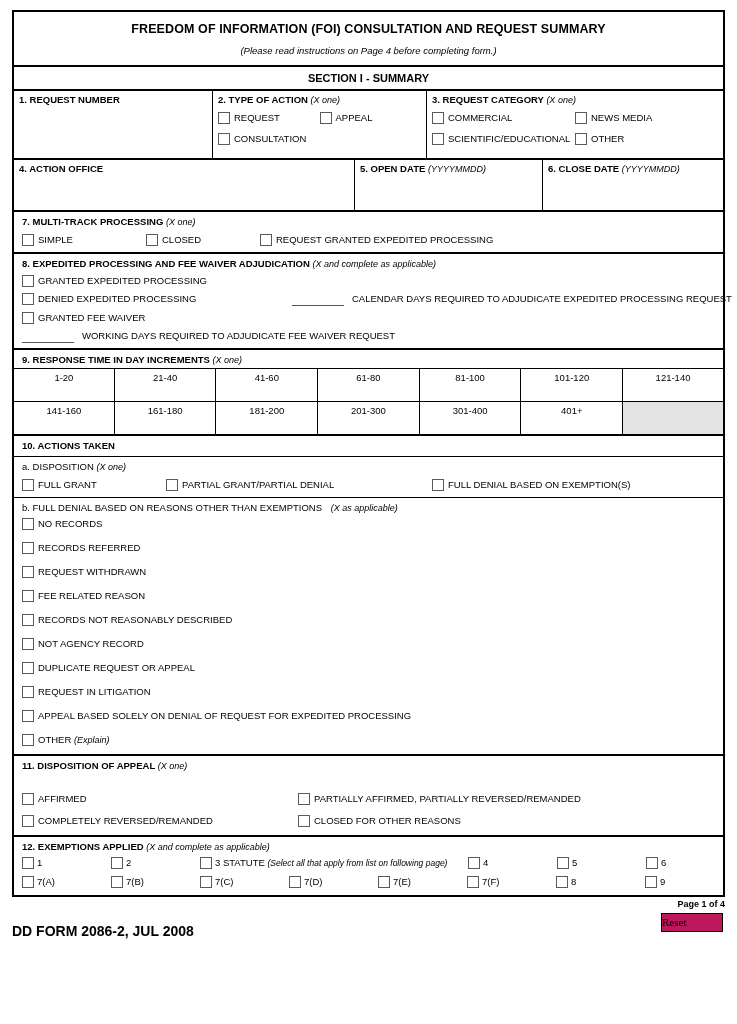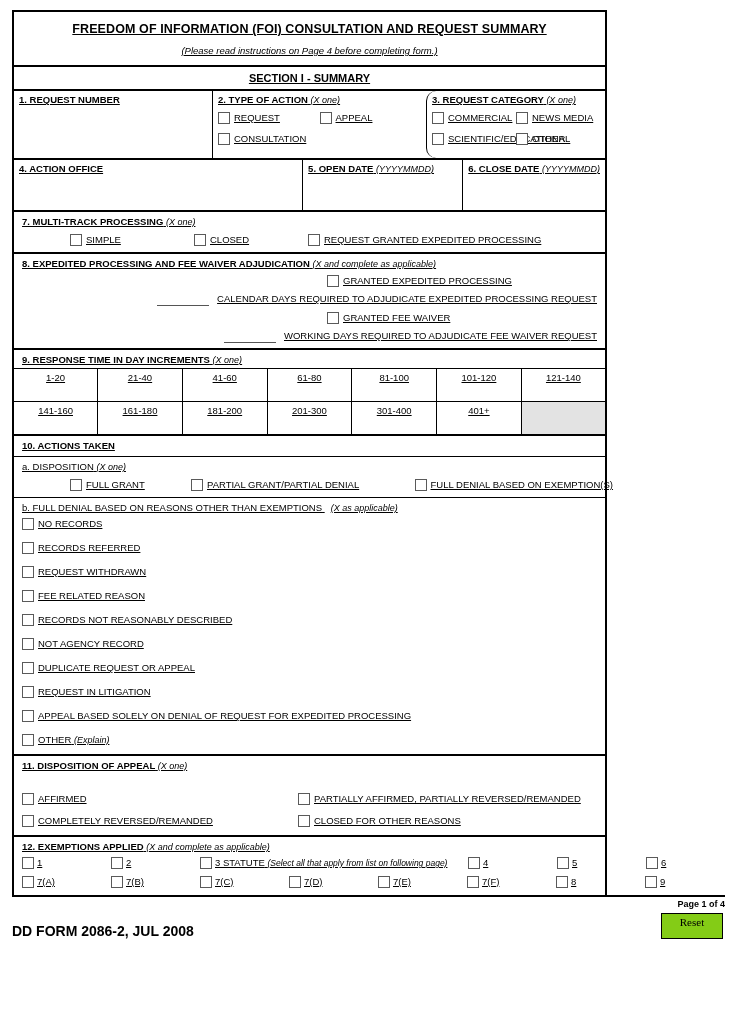--- a/index.html
+++ b/index.html
@@ -18,23 +18,22 @@
   .page {
     position: relative;
     width: 737px;
     height: 1024px;
     box-sizing: border-box;
     padding: 10px 12px 0 12px;
   }
   .form-outer {
     border: 2px solid #000;
     border-bottom: none;
-    width: 595px;
+    width: 713px;
     box-sizing: border-box;
-    text-decoration: underline;
   }
 
   
   .hdr {
     padding: 10px 8px 9px 8px;
     text-align: center;
     border-bottom: 2px solid #000;
   }
   .hdr-title {
     font-size: 12.5px;
@@ -95,45 +94,44 @@
   }
   .cbtxt {
     font-size: 9.5px;
     line-height: 12px;
     white-space: nowrap;
   }
 
   
   .sec-top .c1 { width: 198px; min-height: 66px; }
   .sec-top .c2 { width: 214px; }
-  .sec-top .c3 { flex: 1; border-radius: 10px; }
+  .sec-top .c3 { flex: 1; }
   .opt-grid2 {
     margin-top: 7px;
     display: flex;
     flex-wrap: wrap;
   }
   .opt-grid2 .cbline { width: 50%; margin-bottom: 9px; }
 
   .sec-mid .c4 { width: 340px; height: 50px; }
   .sec-mid .c5 { width: 188px; }
   .sec-mid .c6 { flex: 1; }
 
   
   .blk { padding: 4px 8px 6px 8px; }
   .blk-title { font-weight: bold; font-size: 9.5px; margin-bottom: 2px; }
-  .opts-inline { display: flex; align-items: flex-end; margin-top: 7px; margin-left: 48px; }
+  .opts-inline { display: flex; align-items: flex-end; margin-top: 7px; }
   .opts-inline .cbline { margin-right: 0; }
 
   
   .s8row {
     display: flex;
     align-items: flex-start;
     margin-top: 6px;
     position: relative;
-    justify-content: flex-end;
   }
   .s8left { width: 270px; flex: 0 0 270px; }
   .s8blank {
     width: 52px;
     border-bottom: 1.5px solid #555;
     height: 12px;
     flex: 0 0 52px;
     margin-right: 8px;
   }
   .s8txt { font-size: 9.5px; line-height: 12px; white-space: nowrap; }
@@ -193,26 +191,26 @@
     right: 0;
     top: 2px;
     font-weight: bold;
     font-size: 9px;
   }
   .reset-btn {
     position: absolute;
     right: 2px;
     top: 16px;
     width: 62px;
-    height: 26px;
+    height: 19px;
     border: 1px solid #000;
-    background: #84cc16;
+    background: #be185d;
     font-family: "Liberation Serif", serif;
     font-size: 11px;
-    text-align: center;
+    text-align: left;
     line-height: 17px;
     box-sizing: border-box;
     cursor: pointer;
   }
 </style>
 </head>
 <body>
 
 <div class="page">
   <div class="form-outer">
@@ -311,20 +309,24 @@
           <span class="ital">(X and complete as applicable)</span></div>
 
         <div class="s8row">
           <div class="s8left cbline">
             <span class="cb"></span>
             <span class="cbtxt">GRANTED EXPEDITED PROCESSING</span>
           </div>
         </div>
 
         <div class="s8row">
+          <div class="s8left cbline">
+            <span class="cb"></span>
+            <span class="cbtxt">DENIED EXPEDITED PROCESSING</span>
+          </div>
           <span class="s8blank"></span>
           <span class="s8txt">CALENDAR DAYS REQUIRED TO ADJUDICATE EXPEDITED PROCESSING REQUEST</span>
         </div>
 
         <div class="s8row">
           <div class="s8left cbline">
             <span class="cb"></span>
             <span class="cbtxt">GRANTED FEE WAIVER</span>
           </div>
         </div>

